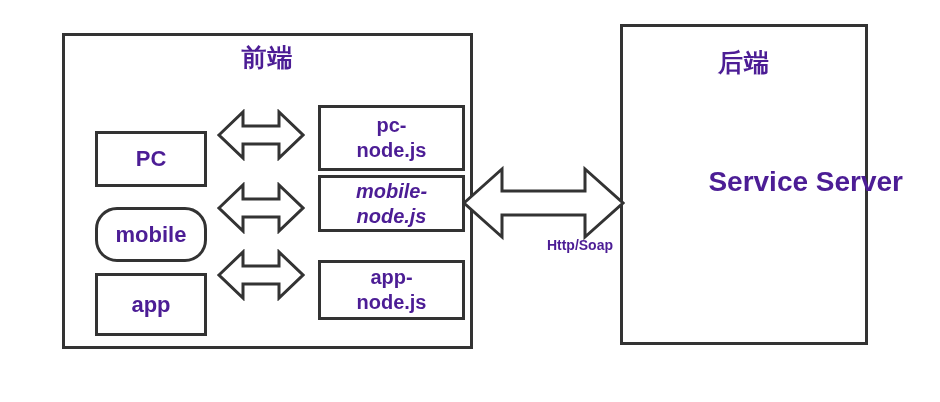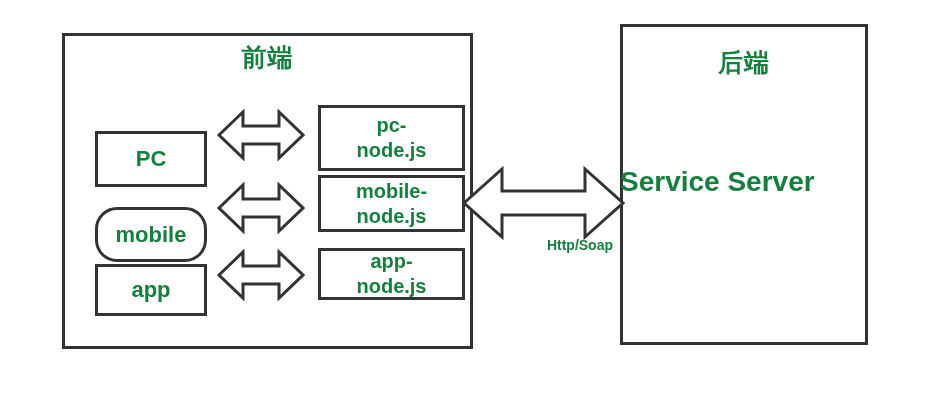--- a/index.html
+++ b/index.html
@@ -1,18 +1,18 @@
 <!DOCTYPE html>
 <html><head>
 <meta charset="utf-8">
 <style>
   html,body{margin:0;padding:0;background:#ffffff;}
   .canvas{
     position:relative;width:940px;height:402px;background:#ffffff;
-    font-family:"Liberation Sans","DejaVu Sans",sans-serif;color:#15803d;
+    font-family:"Liberation Sans","DejaVu Sans",sans-serif;color:#4c1d95;
     overflow:hidden;
   }
   .box{
     position:absolute;border:3px solid #333333;background:#ffffff;
     box-sizing:border-box;display:flex;align-items:center;justify-content:center;
     text-align:center;font-weight:bold;
   }
   .outer{background:transparent;}
   .group-title{
     position:absolute;text-align:center;font-size:25px;font-weight:bold;
@@ -20,21 +20,21 @@
   }
   .client{left:95px;width:112px;font-size:22px;margin-top:24px;}
   .node{left:318px;width:147px;font-size:20px;line-height:25px;}
   .node span{display:block;}
   .arrow-svg{position:absolute;}
   .protocol{
     position:absolute;left:473px;top:237px;width:140px;text-align:right;
     font-size:14px;font-weight:bold;
   }
   .server-label{
-    position:absolute;left:620px;top:166px;width:283px;text-align:left;
+    position:absolute;left:620px;top:166px;width:283px;text-align:right;
     font-size:28px;font-weight:bold;
   }
 </style>
 </head>
 <body>
 
 <div class="canvas">
 
   <div class="box outer" style="left:62px;top:33px;width:411px;height:316px;"></div>
   <div class="group-title" style="left:62px;top:41px;width:411px;">前端</div>
@@ -55,34 +55,34 @@
       <span>node.js</span>
     </div>
   </div>
 
   <div class="box client" style="top:183px;height:55px;border-radius:22px;">
     <span>mobile</span>
   </div>
   <svg class="arrow-svg" style="left:217px;top:182px;" width="88" height="52" viewBox="0 0 88 52">
     <path d="M2,26 L26,3 L26,17 L62,17 L62,3 L86,26 L62,49 L62,35 L26,35 L26,49 Z" fill="#ffffff" stroke="#333333" stroke-width="3"></path>
   </svg>
-  <div class="box node" style="top:175px;height:57px;">
+  <div class="box node" style="top:175px;height:57px;font-style:italic;">
     <div>
       <span>mobile-</span>
       <span>node.js</span>
     </div>
   </div>
 
-  <div class="box client" style="top:240px;height:52px;">
+  <div class="box client" style="top:249px;height:63px;">
     <span>app</span>
   </div>
   <svg class="arrow-svg" style="left:217px;top:249px;" width="88" height="52" viewBox="0 0 88 52">
     <path d="M2,26 L26,3 L26,17 L62,17 L62,3 L86,26 L62,49 L62,35 L26,35 L26,49 Z" fill="#ffffff" stroke="#333333" stroke-width="3"></path>
   </svg>
-  <div class="box node" style="top:248px;height:52px;">
+  <div class="box node" style="top:260px;height:60px;">
     <div>
       <span>app-</span>
       <span>node.js</span>
     </div>
   </div>
 
   <svg class="arrow-svg" style="left:462px;top:165px;" width="163" height="76" viewBox="0 0 163 76">
     <path d="M2,38 L40,4 L40,26 L123,26 L123,4 L161,38 L123,72 L123,50 L40,50 L40,72 Z" fill="#ffffff" stroke="#333333" stroke-width="3"></path>
   </svg>
   <div class="protocol">Http/Soap</div>

